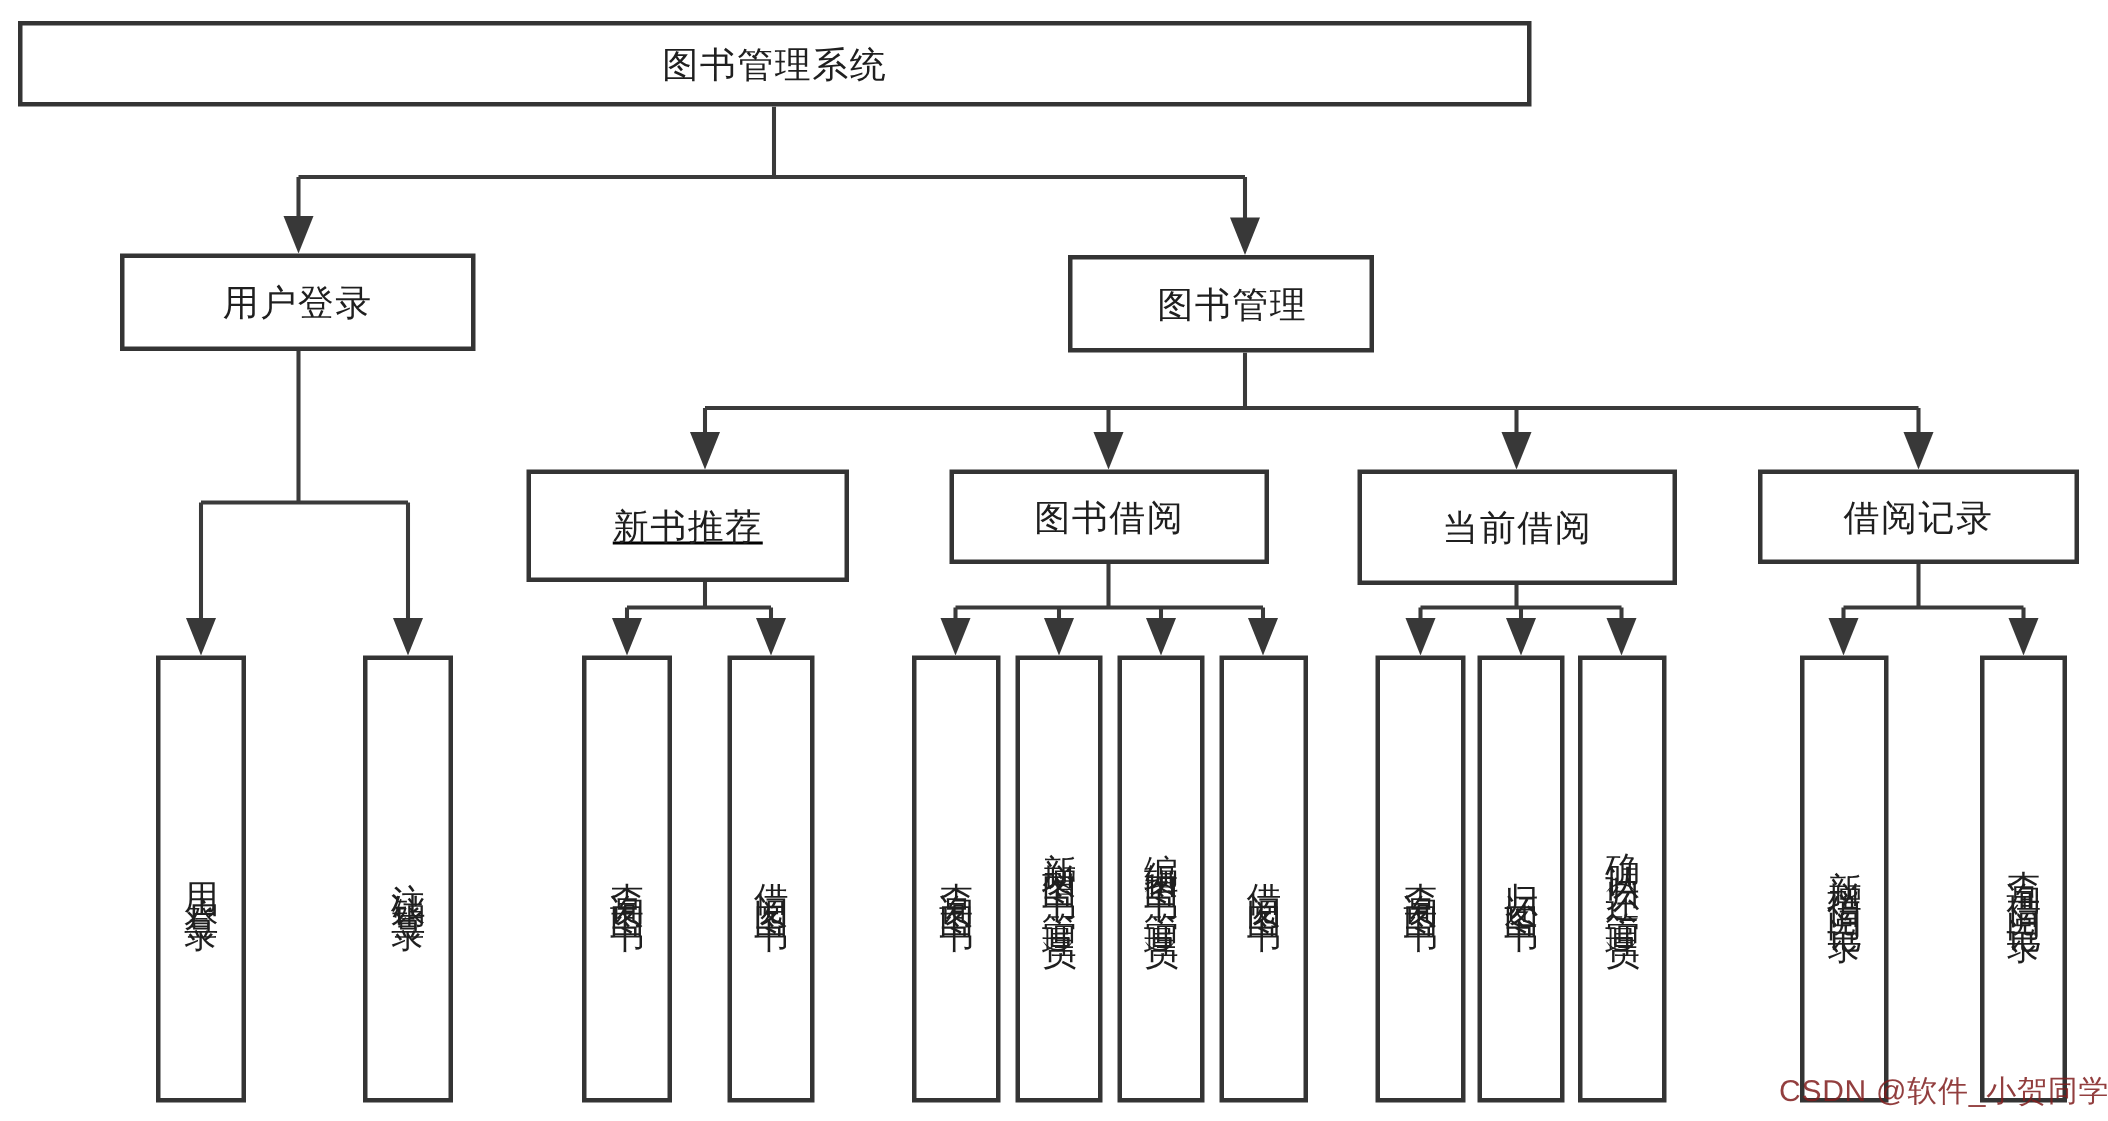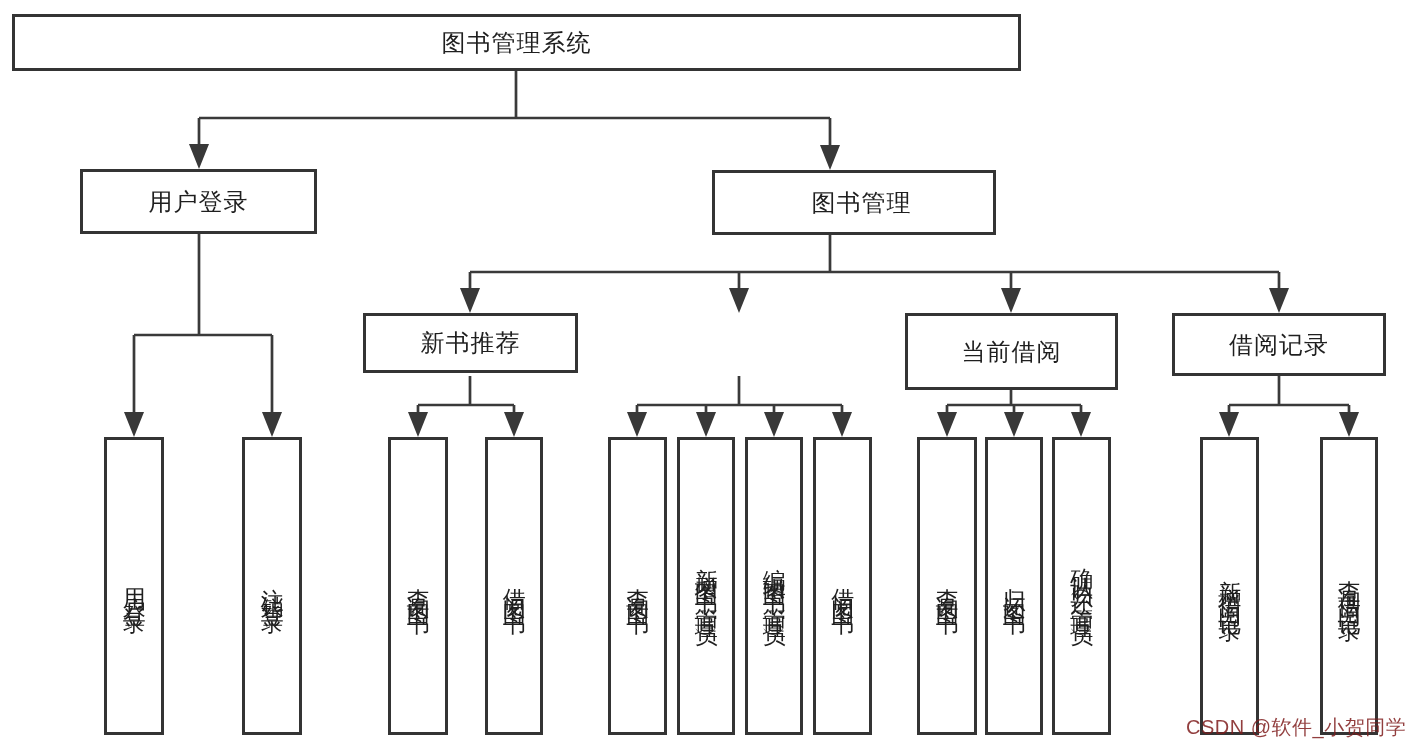--- a/index.html
+++ b/index.html
@@ -62,26 +62,29 @@
     <polygon class="ah" points="1339,412 1359,412 1349,437"></polygon>
   </svg>
 
   <div class="box" style="left:12px;top:14px;width:1009px;height:57px;">
     <span class="lbl">图书管理系统</span>
   </div>
 
   <div class="box" style="left:80px;top:169px;width:237px;height:65px;">
     <span class="lbl">用户登录</span>
   </div>
-  <div class="box" style="left:712px;top:170px;width:284px;height:65px;padding-left:15px;">
+  <div class="box" style="left:712px;top:170px;width:204px;height:65px;padding-left:15px;">
     <span class="lbl">图书管理</span>
   </div>
 
-  <div class="box" style="left:363px;top:313px;width:215px;height:60px;">
+  <div class="box" style="left:351px;top:313px;width:215px;height:75px;text-decoration:underline;">
     <span class="lbl">新书推荐</span>
+  </div>
+  <div class="box" style="left:633px;top:313px;width:213px;height:63px;">
+    <span class="lbl">图书借阅</span>
   </div>
   <div class="box" style="left:905px;top:313px;width:213px;height:77px;">
     <span class="lbl">当前借阅</span>
   </div>
   <div class="box" style="left:1172px;top:313px;width:214px;height:63px;">
     <span class="lbl">借阅记录</span>
   </div>
 
   <div class="box leaf" style="left:104px;width:60px;">
     <span class="vlbl">用户登录</span>

